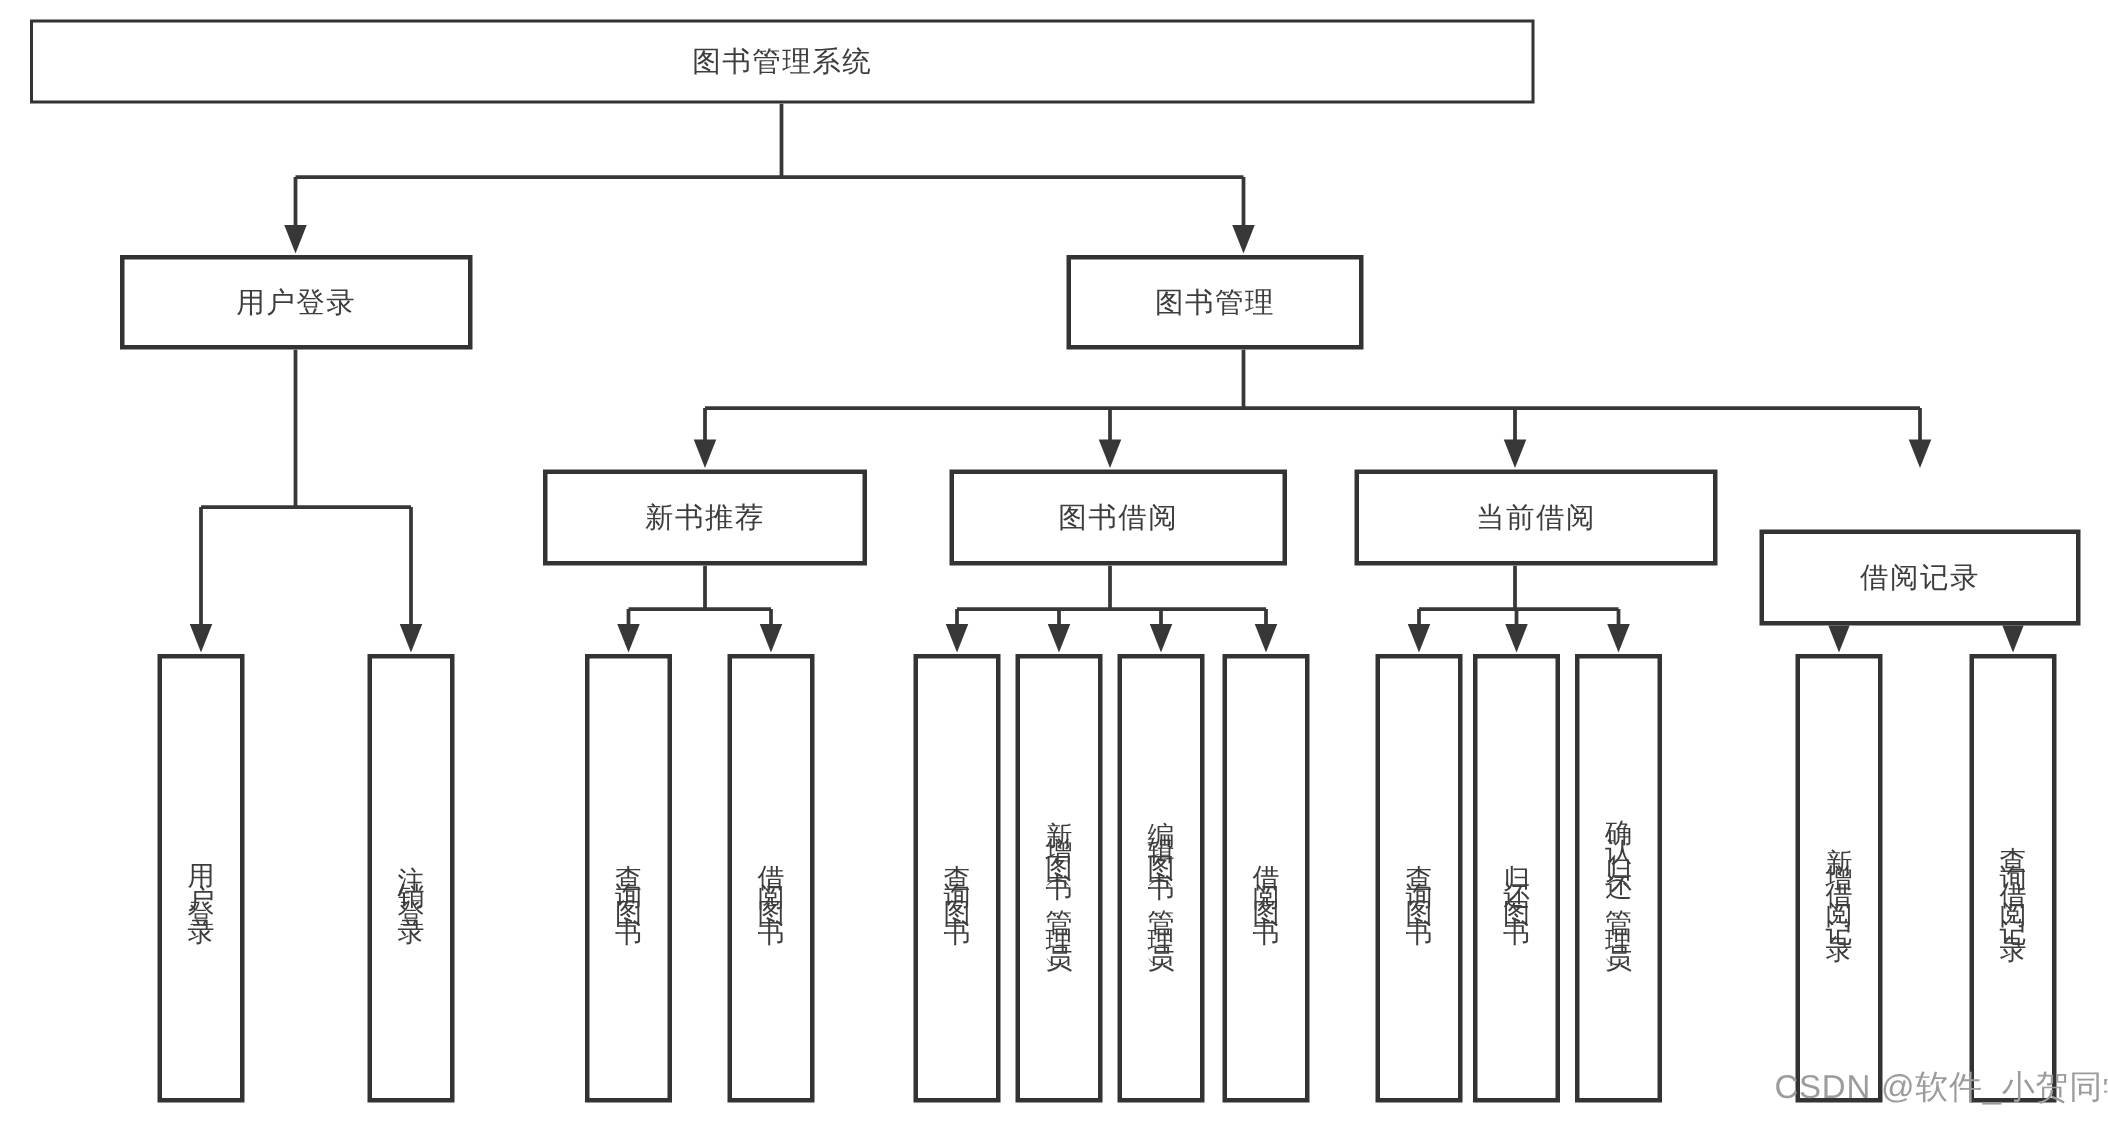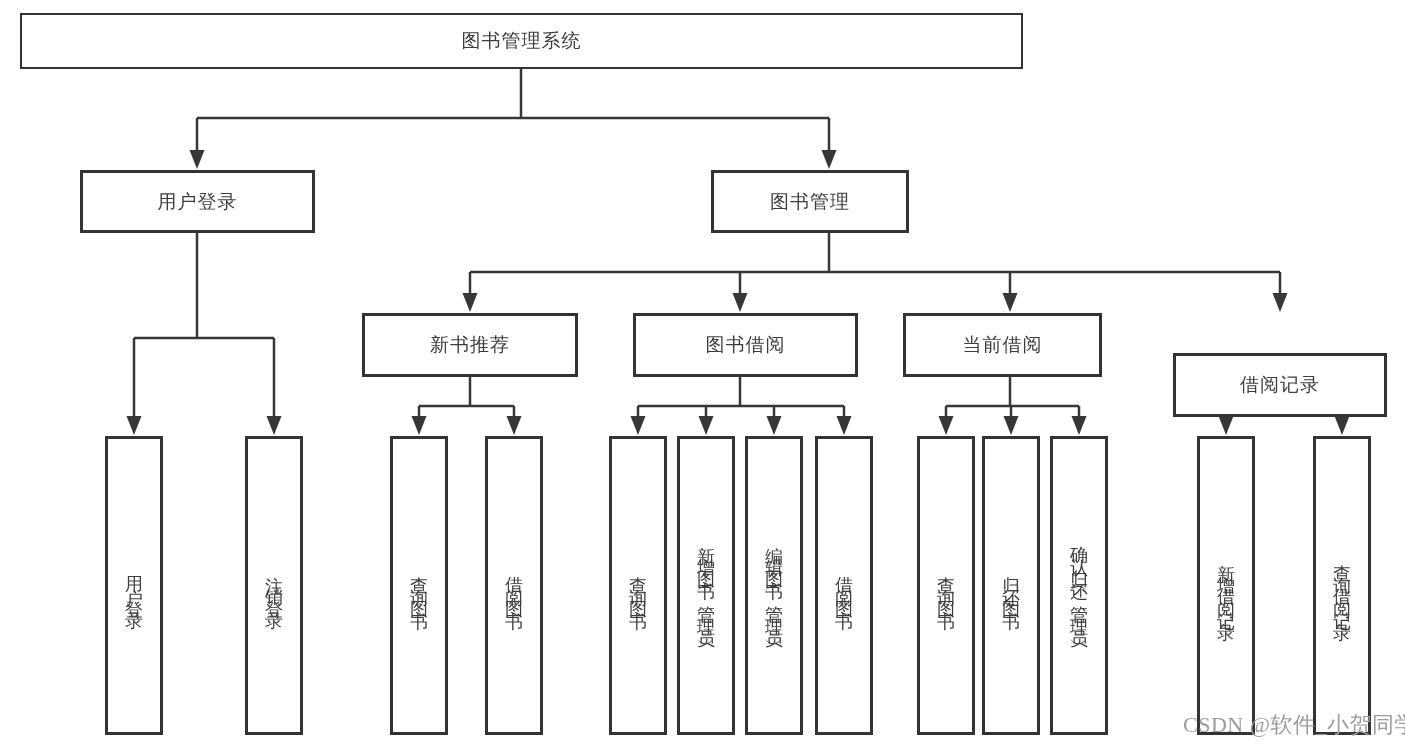--- a/index.html
+++ b/index.html
@@ -1,21 +1,21 @@
 <!DOCTYPE html>
 <html><head>
 <meta charset="utf-8">
 <style>
   html,body { margin:0; padding:0; background:#ffffff; }
   .canvas {
     position:relative;
     width:1405px;
     height:747px;
     background:#ffffff;
-    font-family:Liberation Serif, serif;
+    font-family:Liberation Sans, sans-serif;
     overflow:hidden;
   }
   .connectors {
     position:absolute;
     left:0; top:0;
     width:1405px; height:747px;
   }
   .connectors path {
     stroke:#373737;
     stroke-width:2.5;
@@ -128,21 +128,21 @@
     <polygon points="1334.5,416 1349.5,416 1342,435"></polygon>
   </svg>
 
   <div class="box root-box" style="left:20px; top:13px; width:1003px; height:56px;">图书管理系统</div>
 
   <div class="box h-box" style="left:80px; top:170px; width:235px; height:63px;">用户登录</div>
   <div class="box h-box" style="left:711px; top:170px; width:198px; height:63px;">图书管理</div>
 
   <div class="box h-box" style="left:362px; top:313px; width:216px; height:64px;">新书推荐</div>
   <div class="box h-box" style="left:633px; top:313px; width:225px; height:64px;">图书借阅</div>
-  <div class="box h-box" style="left:903px; top:313px; width:199px; height:64px;">当前借阅</div>
+  <div class="box h-box" style="left:903px; top:313px; width:242px; height:64px;">当前借阅</div>
   <div class="box h-box" style="left:1173px; top:313px; width:214px; height:64px;margin-top:40px;">借阅记录</div>
 
   <div class="box leaf" style="left:105px; top:436px; width:58px; height:299px;">
     <span>用户登录</span>
   </div>
   <div class="box leaf" style="left:245px; top:436px; width:58px; height:299px;">
     <span>注销登录</span>
   </div>
 
   <div class="box leaf" style="left:390px; top:436px; width:58px; height:299px;">

